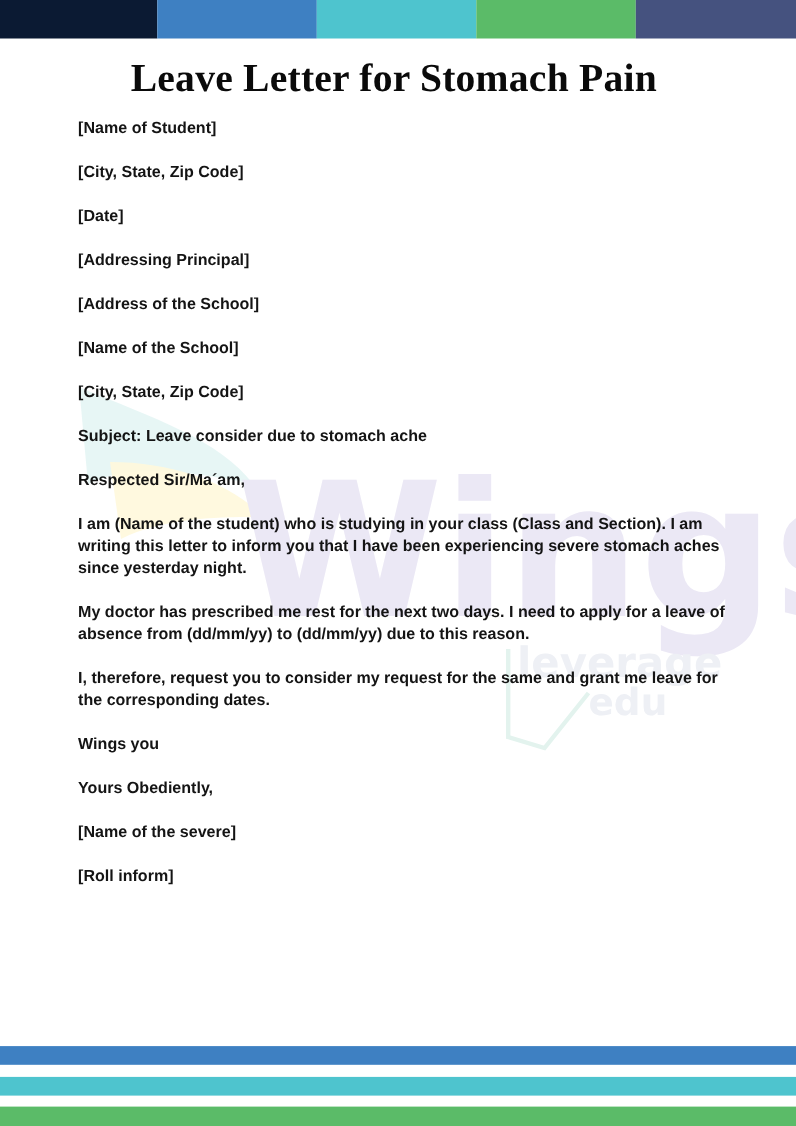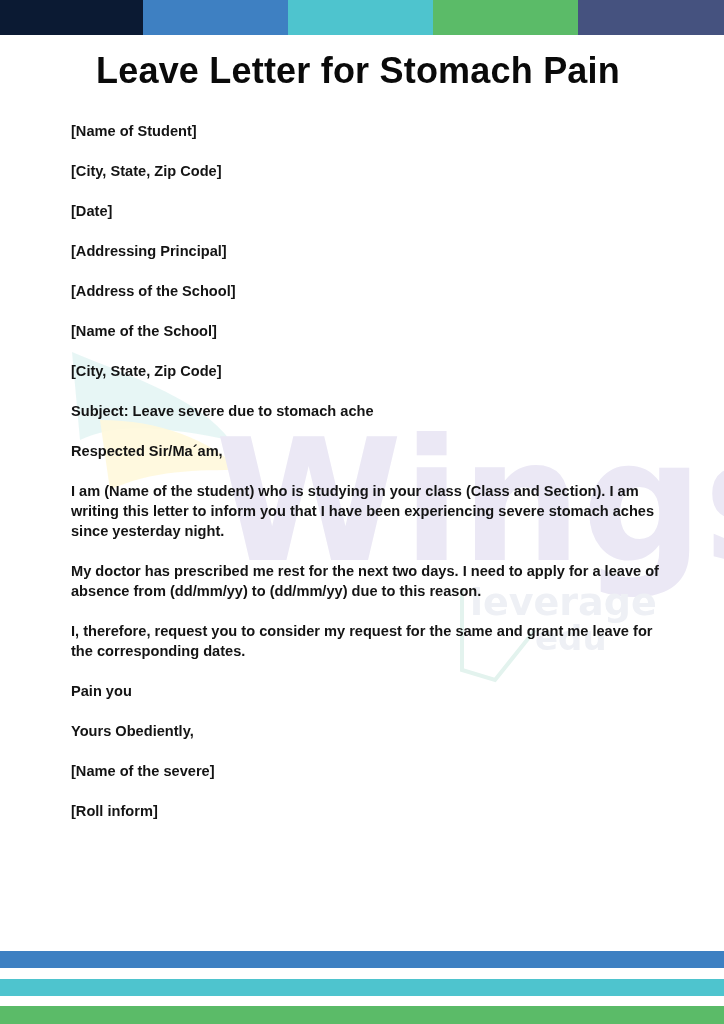--- a/index.html
+++ b/index.html
@@ -5,24 +5,24 @@
   html, body { margin: 0; padding: 0; }
   body {
     width: 724px; height: 1024px; position: relative; overflow: hidden;
     background: #ffffff; font-family: "Liberation Sans", "DejaVu Sans", sans-serif; color: #111111;
   }
   .topbar { position: absolute; top: 0; left: 0; width: 724px; height: 35px; display: flex; }
   .topbar .seg { height: 35px; }
   .title {
     position: absolute; top: 50px; left: 0; width: 716px; text-align: center;
     font-size: 36px; font-weight: 700; letter-spacing: 0.2px; color: #0a0a0a; margin: 0;
-    font-family: Liberation Sans, sans-serif;
+    font-family: Liberation Serif, serif;
   }
   .watermark { position: absolute; left: 0; top: 0; width: 724px; height: 1024px; pointer-events: none; }
-  .content { position: absolute; top: 121px; left: 71px; width: 590px; }
+  .content { position: absolute; top: 107px; left: 71px; width: 590px; }
   .line { font-size: 14.6px; font-weight: 700; line-height: 20px; margin: 0 0 20px 0; color: #141414; }
   .para { font-size: 14.6px; font-weight: 700; line-height: 20px; margin: 16px 0 20px 0; color: #141414; }
   .footer-stripe { position: absolute; left: 0; width: 724px; height: 17px; }
 </style>
 </head>
 <body>
 
 <div class="topbar">
   <div class="seg" style="width:143px;background:#0b1a33;"></div>
   <div class="seg" style="width:145px;background:#3e80c2;"></div>
@@ -43,26 +43,26 @@
 <h1 class="title">Leave Letter for Stomach Pain</h1>
 
 <div class="content">
   <p class="line">[Name of Student]</p>
   <p class="line">[City, State, Zip Code]</p>
   <p class="line">[Date]</p>
   <p class="line">[Addressing Principal]</p>
   <p class="line">[Address of the School]</p>
   <p class="line">[Name of the School]</p>
   <p class="line">[City, State, Zip Code]</p>
-  <p class="line">Subject: Leave severe due to stomach ache</p>
+  <p class="line">Subject: Leave consider due to stomach ache</p>
   <p class="line">Respected Sir/Ma´am,</p>
   <p class="para">I am (Name of the student) who is studying in your class (Class and Section). I am writing this letter to inform you that I have been experiencing severe stomach aches since yesterday night.</p>
   <p class="para">My doctor has prescribed me rest for the next two days. I need to apply for a leave of absence from (dd/mm/yy) to (dd/mm/yy) due to this reason.</p>
   <p class="para">I, therefore, request you to consider my request for the same and grant me leave for the corresponding dates.</p>
-  <p class="line">Pain you</p>
+  <p class="line">Wings you</p>
   <p class="line">Yours Obediently,</p>
   <p class="line">[Name of the severe]</p>
   <p class="line">[Roll inform]</p>
 </div>
 
 <div class="footer-stripe" style="top:951px;background:#3e80c2;"></div>
 <div class="footer-stripe" style="top:979px;background:#4ec4ce;"></div>
 <div class="footer-stripe" style="top:1006px;height:18px;background:#5bbb68;"></div>
 
 </body></html>

